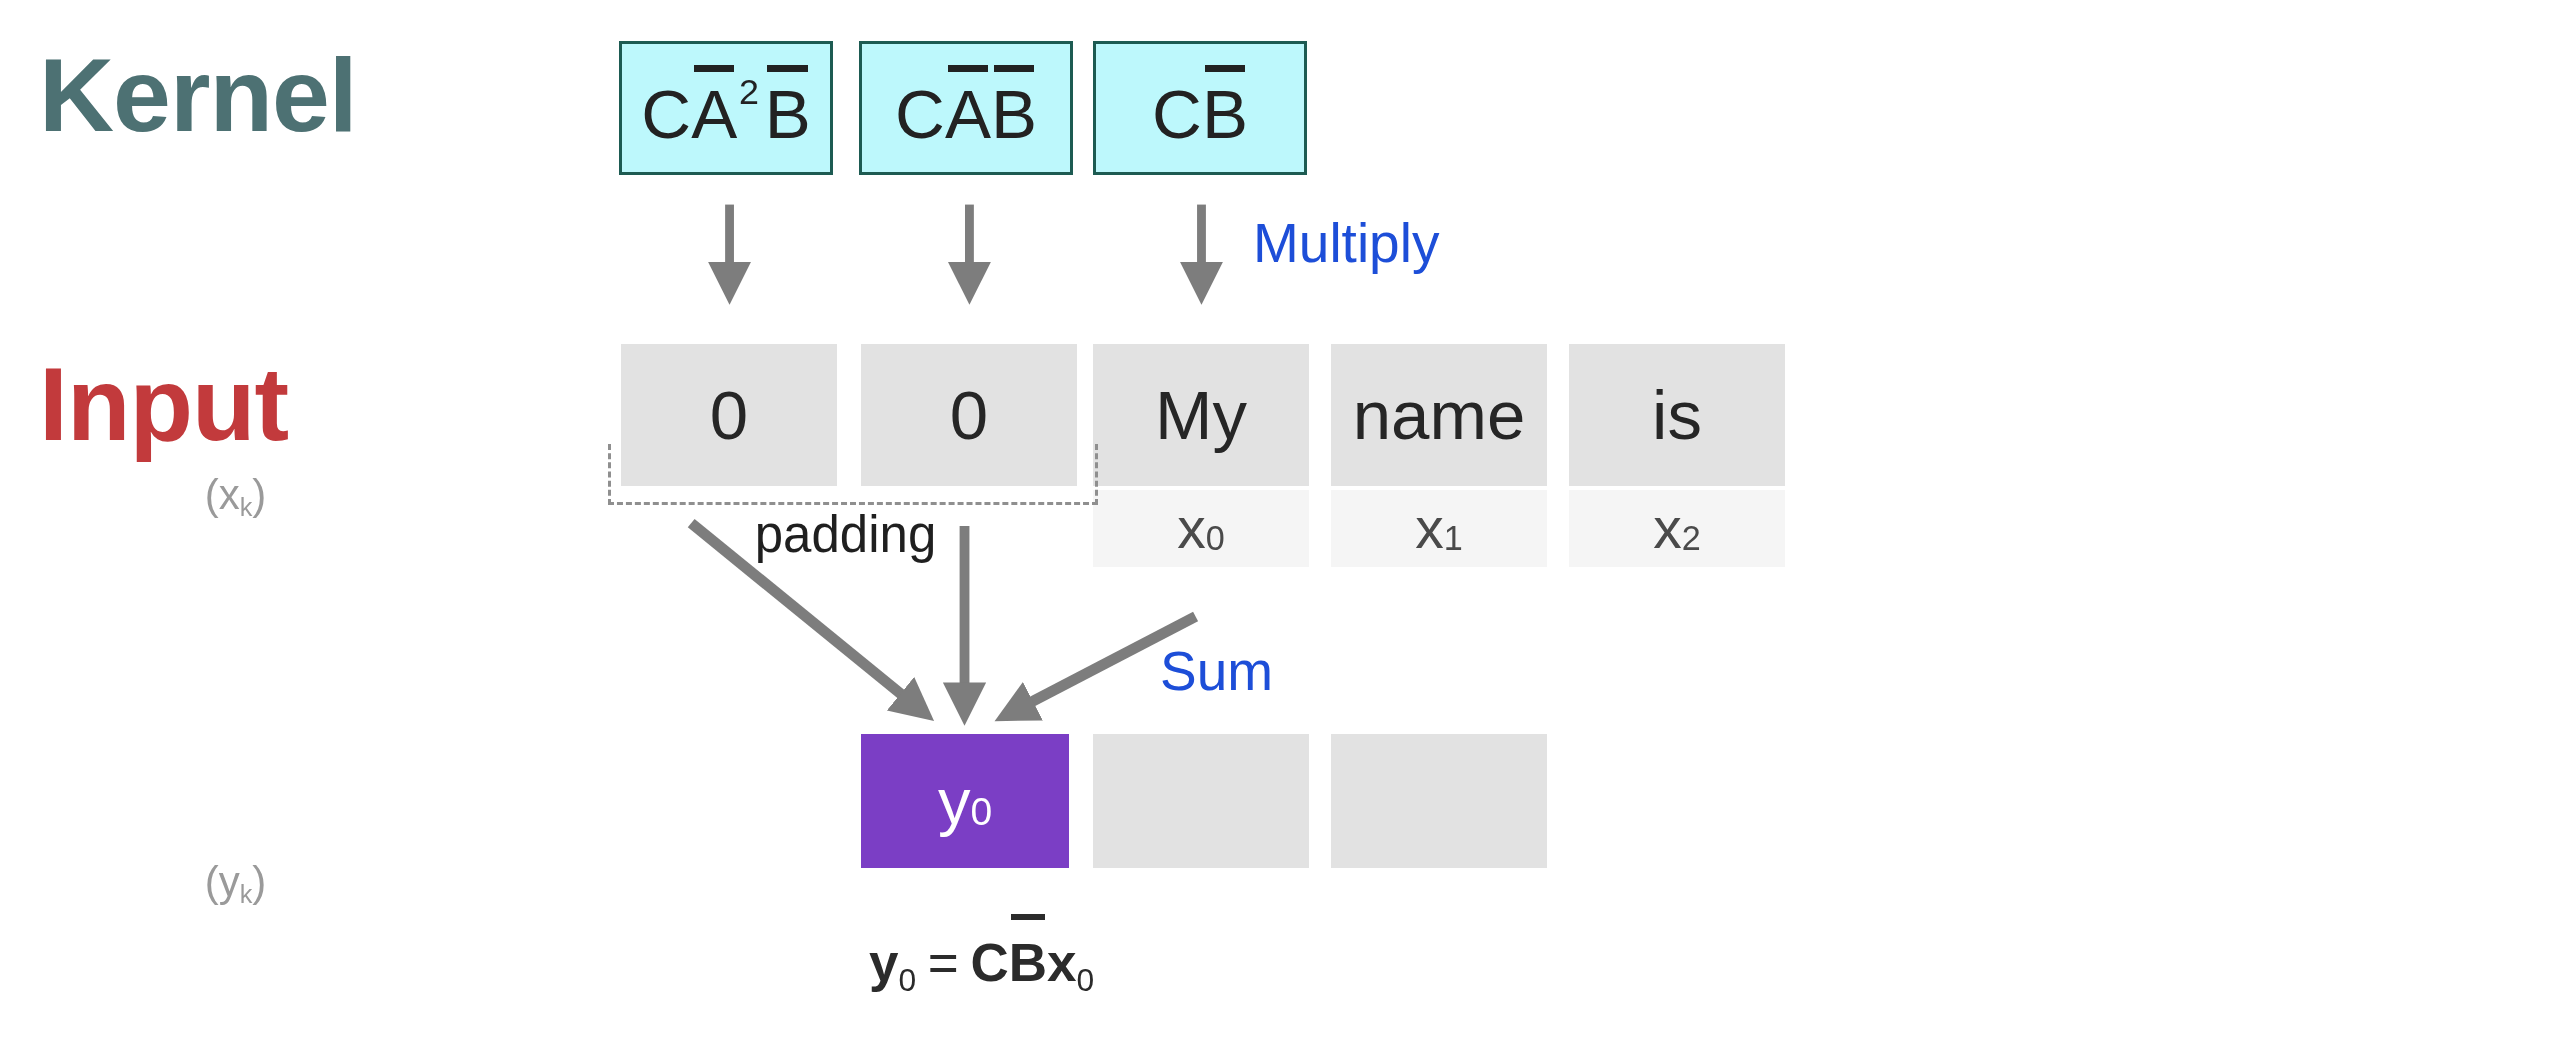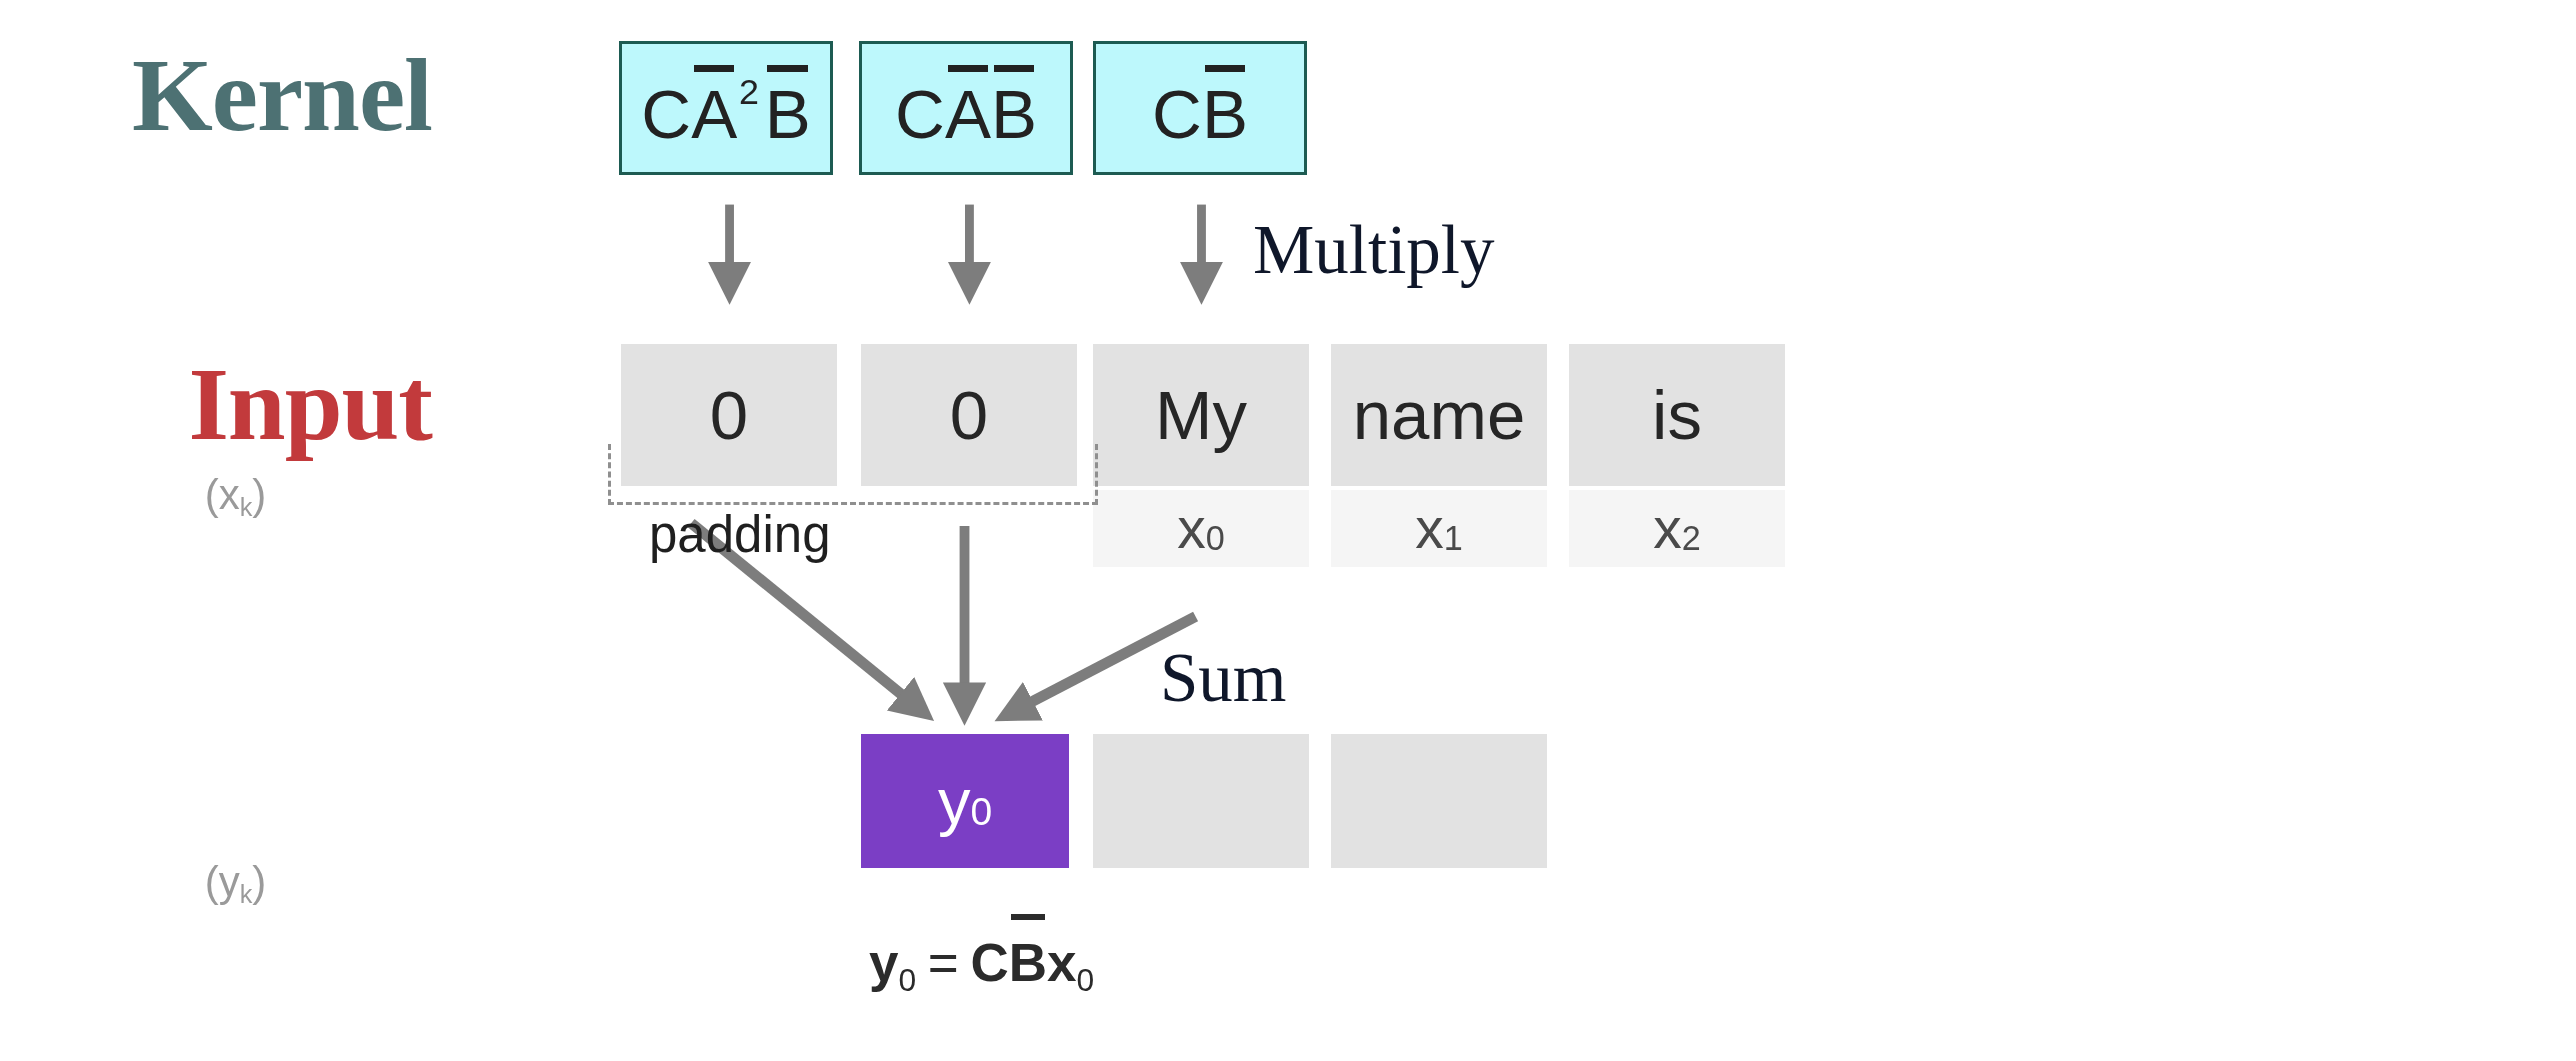--- a/index.html
+++ b/index.html
@@ -1,21 +1,21 @@
 <!DOCTYPE html>
 <html><head>
 <meta charset="utf-8">
 <style>
   html,body{margin:0;padding:0;background:#ffffff;}
   .canvas{position:relative;width:2576px;height:1062px;background:#ffffff;overflow:hidden;
           font-family:"Liberation Sans","DejaVu Sans",sans-serif;}
 
   
-  .rowlab{position:absolute;left:39px;width:393px;text-align:right;font-weight:700;
-          font-size:104px;line-height:1;letter-spacing:-1px;font-family:Liberation Serif, serif;}
+  .rowlab{position:absolute;left:39px;width:393px;text-align:left;font-weight:700;
+          font-size:104px;line-height:1;letter-spacing:-1px;}
   .kernel-lab{top:43px;color:#4d7173;}
   .input-lab{top:352px;color:#c23a3c;}
   .output-lab{top:739px;color:#7a40cb;}
   .sublab{position:absolute;left:39px;width:393px;text-align:center;color:#9a9a9a;
           font-size:42px;line-height:1;}
   .xk-lab{top:474px;}
   .yk-lab{top:861px;}
   .sub{font-size:0.6em;position:relative;top:0.28em;}
 
   
@@ -35,25 +35,25 @@
   .idxcell{position:absolute;width:216px;height:77px;background:#f5f5f5;display:flex;
            align-items:center;justify-content:center;font-size:57px;color:#4a4a4a;line-height:1;}
   .ocell{position:absolute;top:734px;width:216px;height:134px;background:#e2e2e2;}
   .ycell{position:absolute;top:734px;left:861px;width:208px;height:134px;background:#7b3ec5;
          display:flex;align-items:center;justify-content:center;font-size:65px;color:#ffffff;line-height:1;}
 
   
   .padrect{position:absolute;left:608px;top:444px;width:490px;height:61px;box-sizing:border-box;
            border-left:3.9px dashed #8f8f8f;border-right:3.9px dashed #8f8f8f;
            border-bottom:3.9px dashed #8f8f8f;}
-  .padlab{position:absolute;left:649px;top:509px;width:393px;
+  .padlab{position:absolute;left:649px;top:509px;width:393px;text-align:center;
           font-size:51px;color:#1f1f1f;line-height:1;}
 
   
-  .anno{position:absolute;color:#0f172a;font-size:69px;line-height:1;font-family:Liberation Serif, serif;}
+  .anno{position:absolute;color:#1d4ed8;font-size:55px;line-height:1;}
   .multiply{left:1253px;top:216px;}
   .sum{left:1160px;top:644px;}
 
   
   .formula{position:absolute;left:869px;top:926px;font-size:53px;color:#2b2b2b;
            font-weight:700;line-height:1.4;}
   .f-sub{font-size:0.6em;font-weight:400;position:relative;top:0.30em;}
   .f-eq{font-weight:400;margin:0 0.22em;}
 
   svg.arrows{position:absolute;left:0;top:0;}

